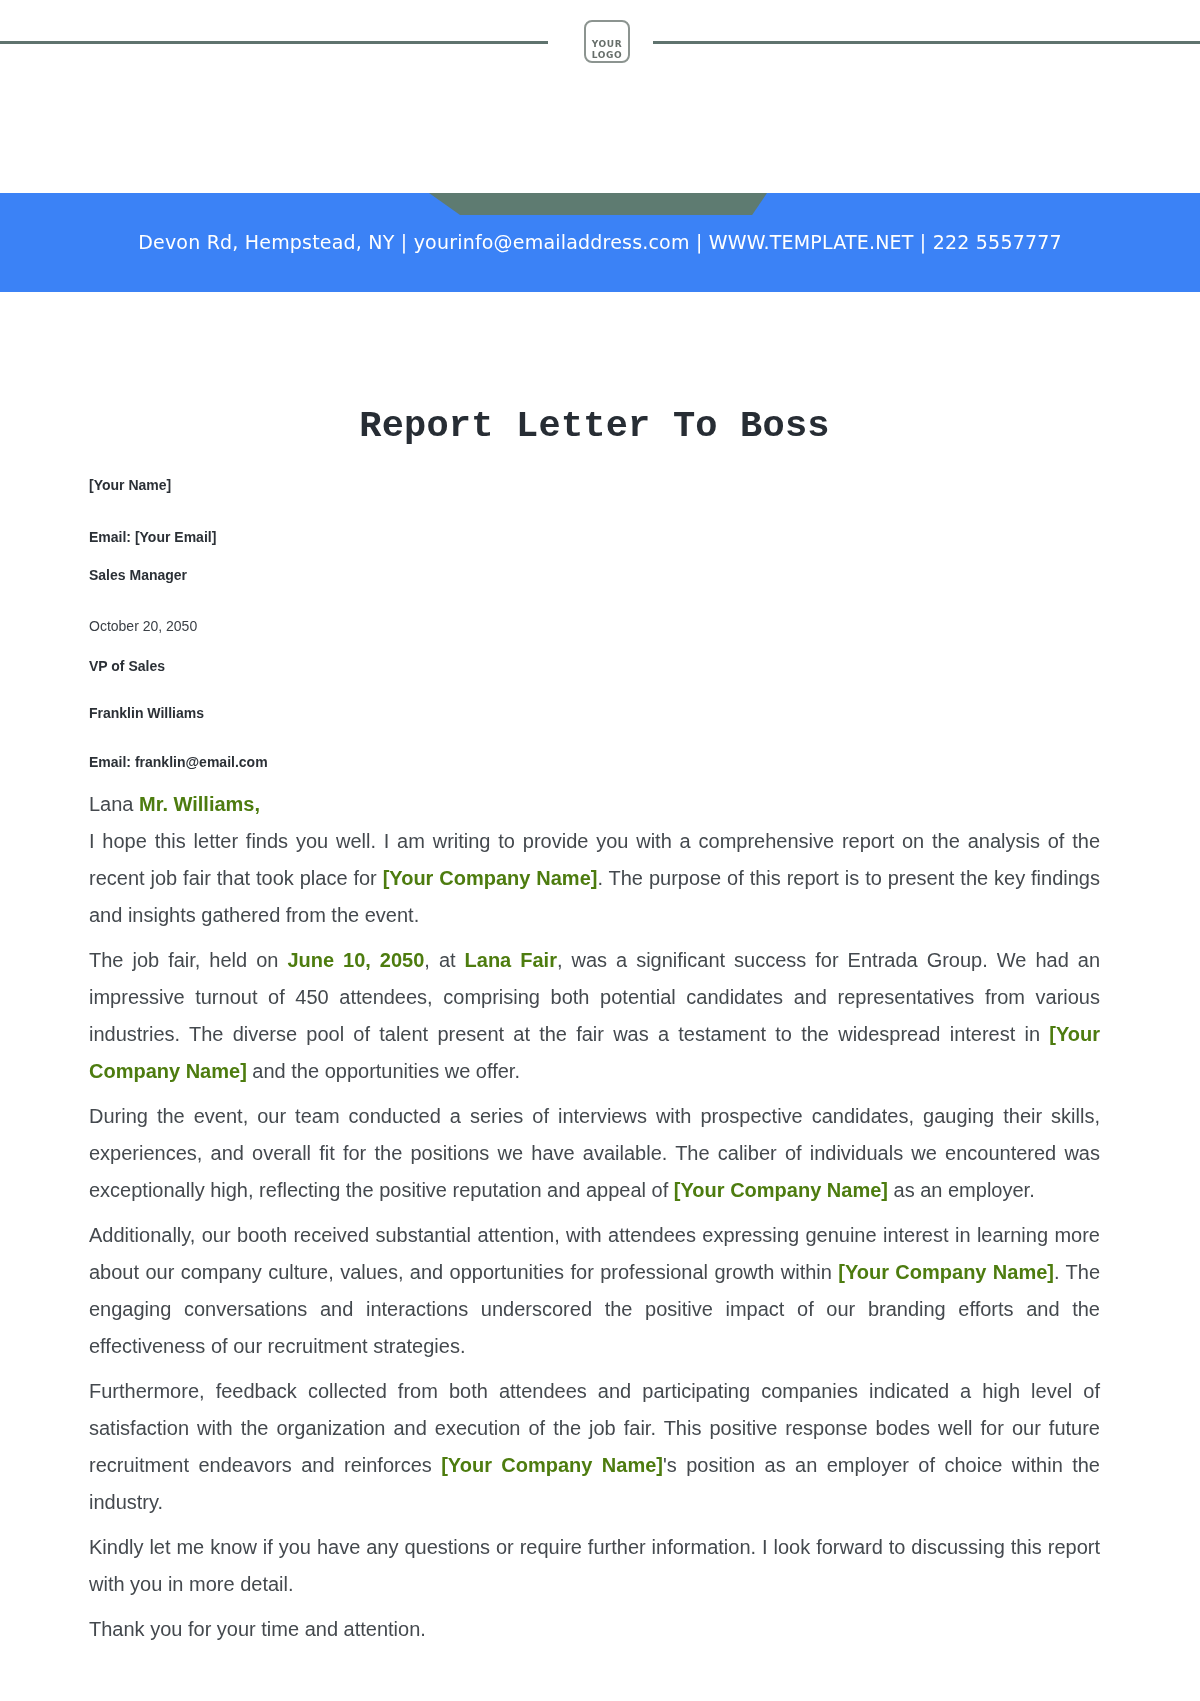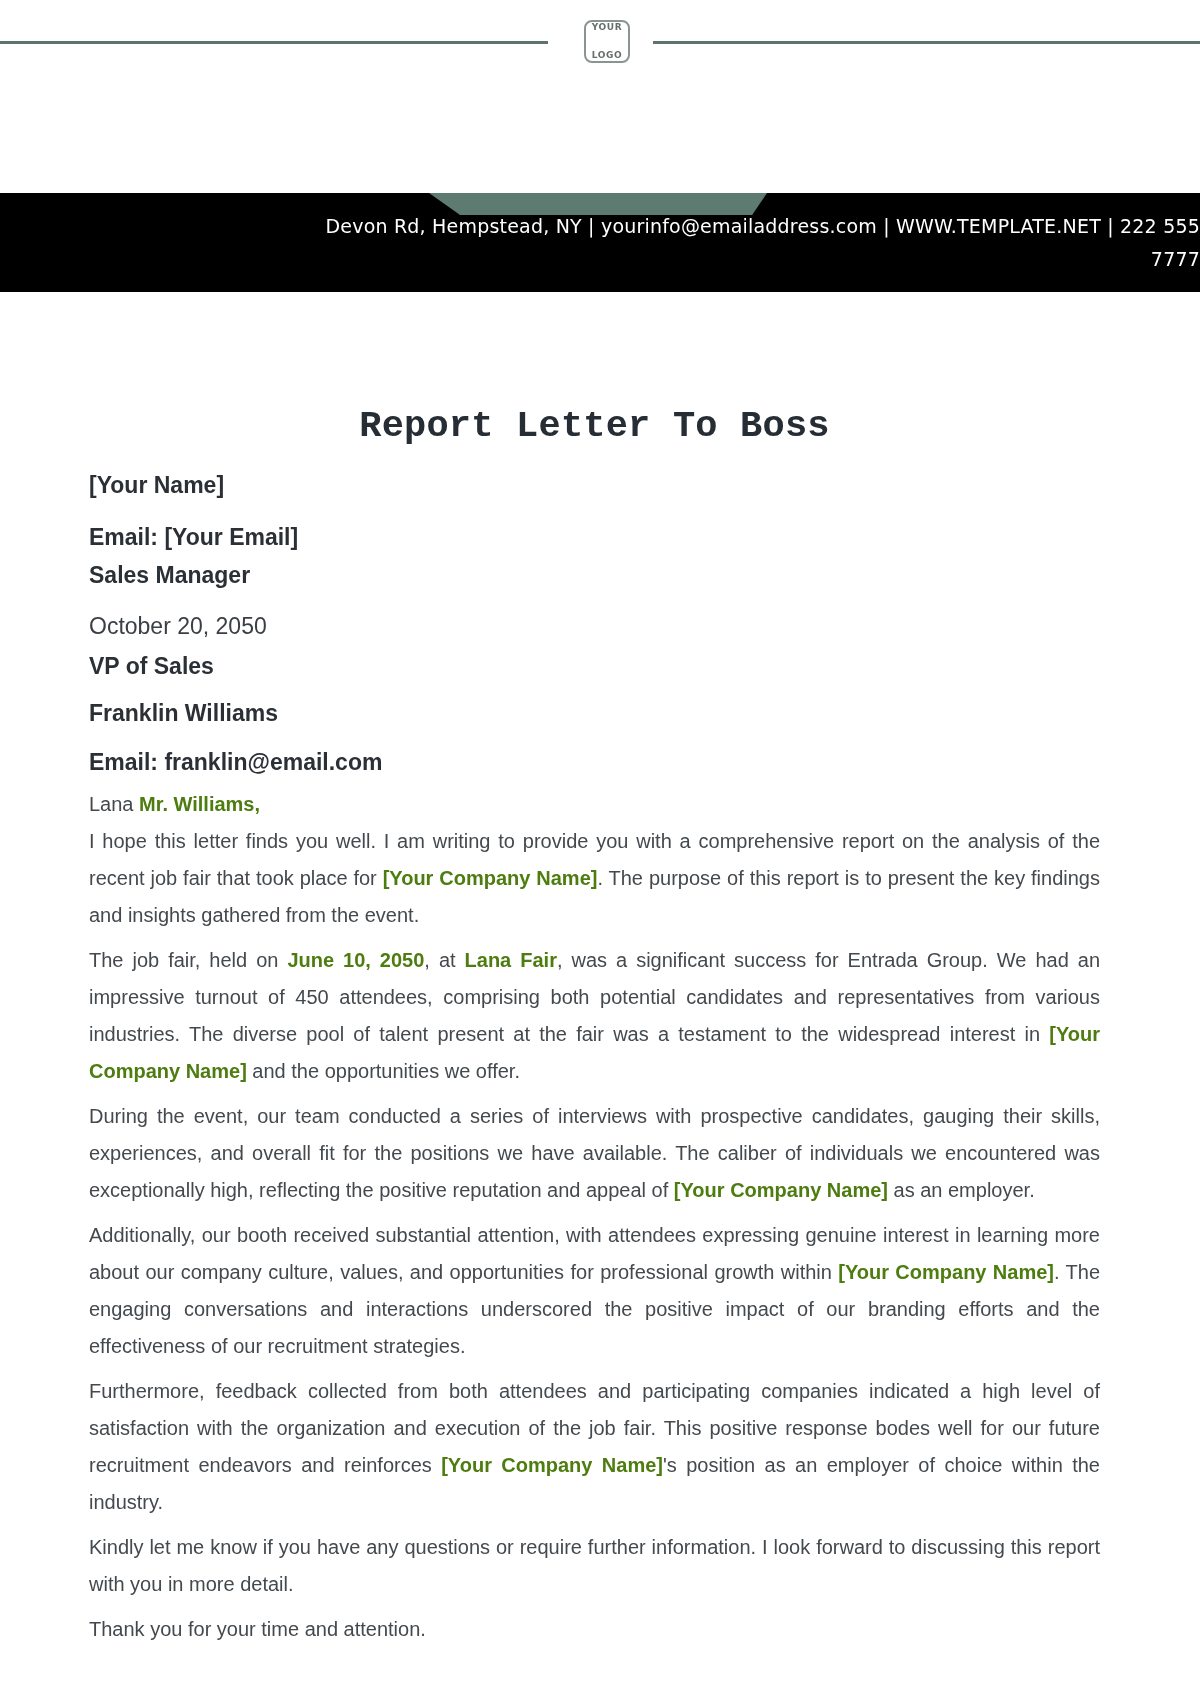--- a/index.html
+++ b/index.html
@@ -29,39 +29,39 @@
     top: 20px;
     left: 584px;
     width: 46px;
     height: 43px;
     border: 2px solid #8c9490;
     border-radius: 8px;
     background: #ffffff;
     display: flex;
     flex-direction: column;
     align-items: center;
-    justify-content: space-between;
+    justify-content: flex-end;
     font-family: "DejaVu Sans", sans-serif;
     font-size: 9px;
     font-weight: 700;
     letter-spacing: 0.6px;
     line-height: 11px;
     color: #666e6a;
     text-align: center;
   }
   .banner {
     position: absolute;
     top: 193px;
     left: 0;
     right: 0;
     height: 99px;
-    background: #000000;
+    background: #3b82f6;
     display: flex;
-    flex-direction: column;
-    align-items: flex-end;
+    flex-direction: row;
+    align-items: center;
     justify-content: center;
   }
   .banner-notch {
     position: absolute;
     top: 0;
     left: 429px;
     width: 338px;
     height: 22px;
     background: #5e7b71;
     clip-path: polygon(0 0, 100% 0, 95.6% 100%, 9.2% 100%);
@@ -87,21 +87,21 @@
     font-size: 37px;
     line-height: 52px;
     font-weight: 700;
     color: #272d34;
     text-align: center;
     letter-spacing: 0.2px;
     font-family: Liberation Mono, monospace;
   }
   .info-block { margin-top: 20px; }
   .info-line {
-    font-size: 23px;
+    font-size: 14px;
     line-height: 26px;
     color: #3a3f45;
   }
   .info-line.b { font-weight: 700; color: #2b3036; }
   .m26 { margin-bottom: 26px; }
   .m25 { margin-bottom: 25px; }
   .m12 { margin-bottom: 12px; }
   .m14 { margin-bottom: 14px; }
   .m23 { margin-bottom: 23px; }
   .m21 { margin-bottom: 21px; }

